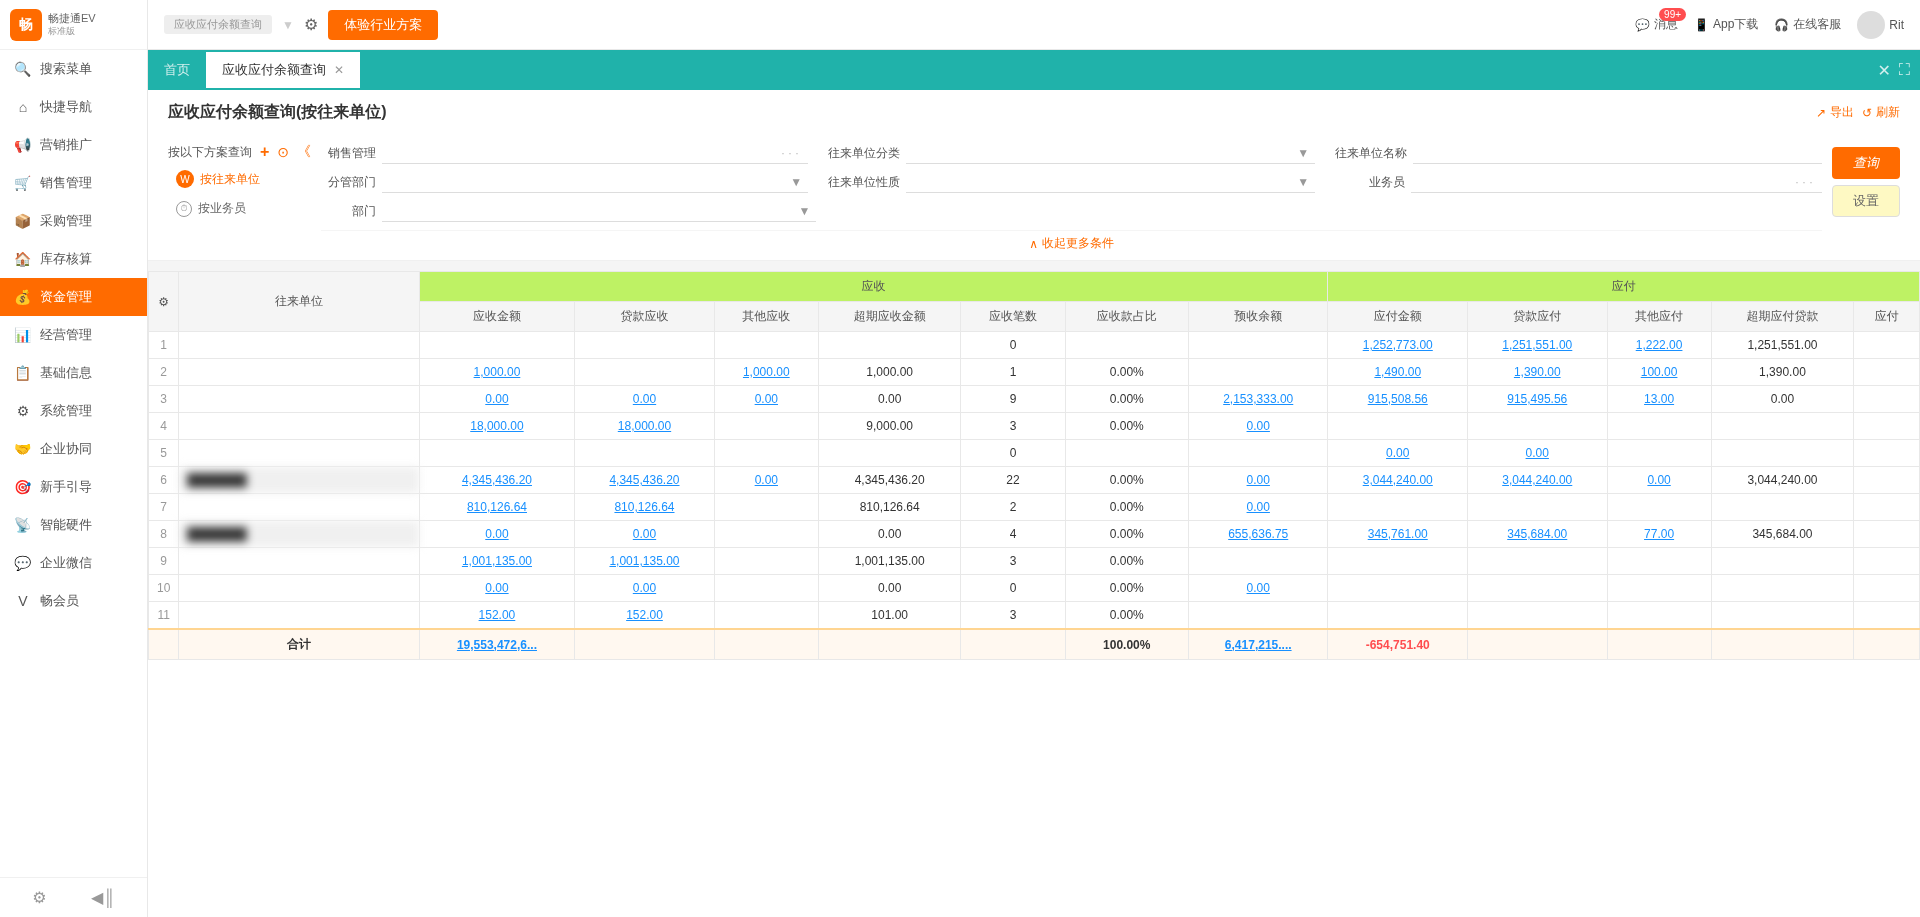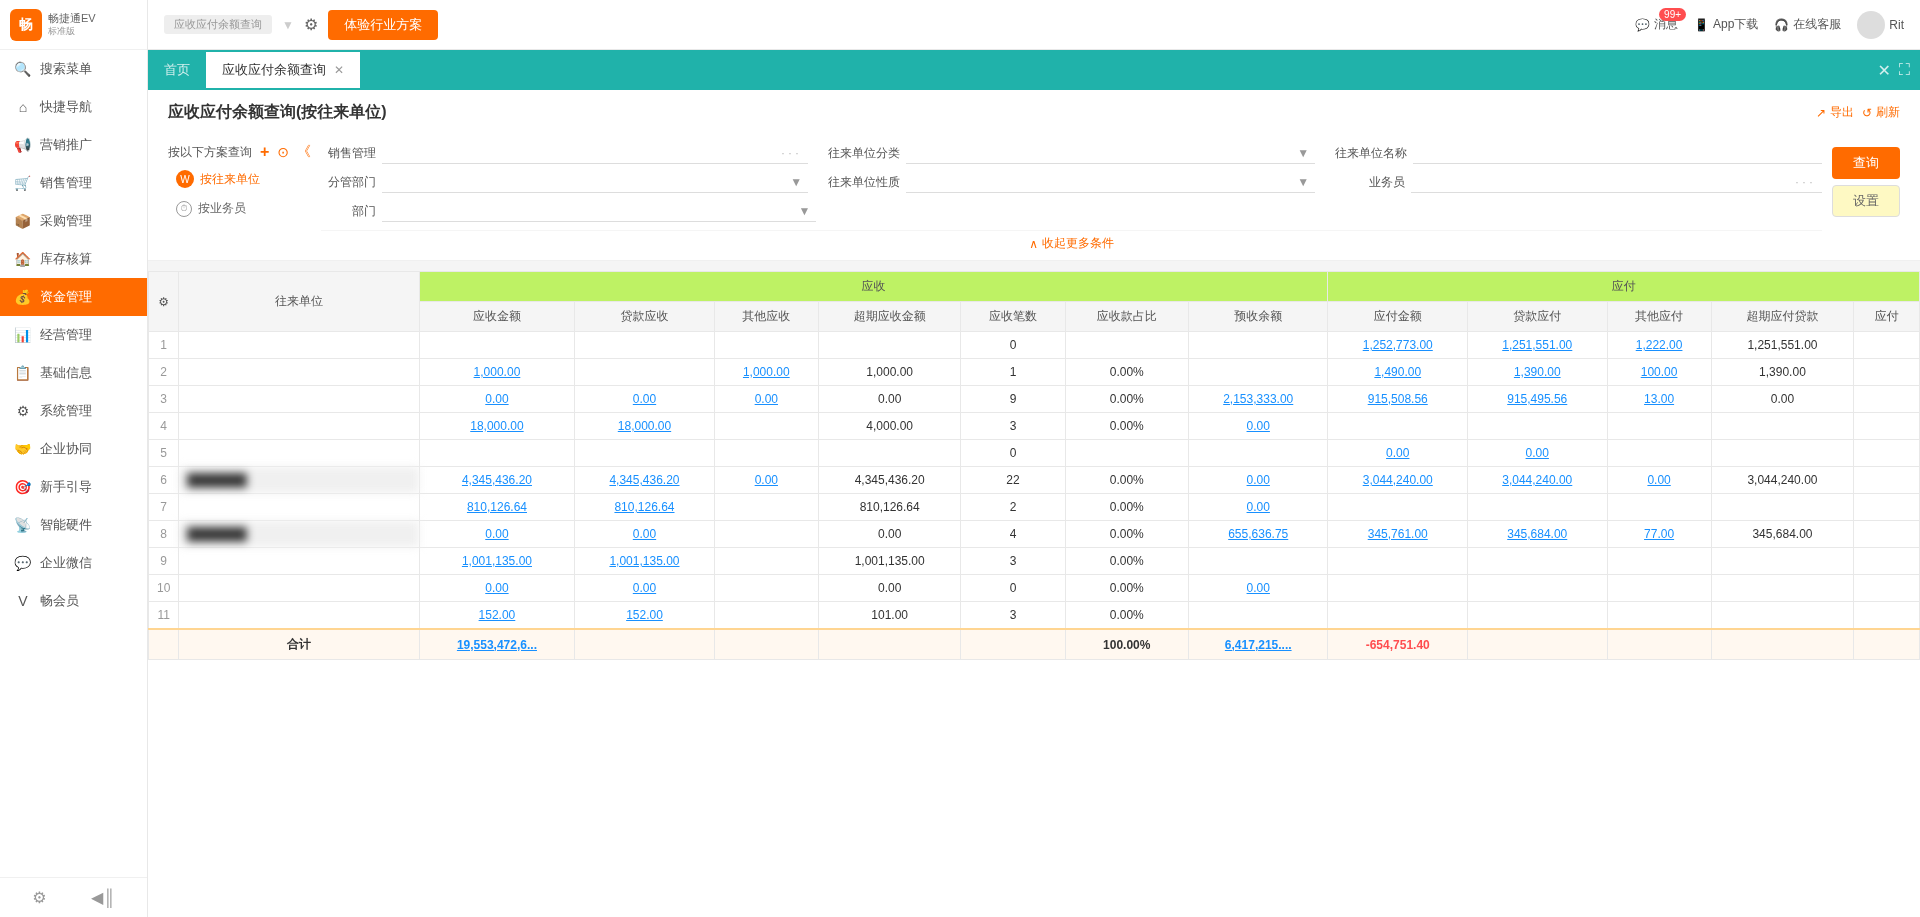--- a/index.html
+++ b/index.html
@@ -46,21 +46,21 @@
 
     
     .page-content { flex: 1; background: #f5f5f5; overflow: hidden; display: flex; flex-direction: column; }
 
     
     .page-header { background: #fff; padding: 12px 20px 0; flex-shrink: 0; }
     .page-title-row { display: flex; align-items: center; justify-content: space-between; margin-bottom: 12px; }
     .page-title { font-size: 16px; font-weight: bold; color: #333; }
     .page-actions { display: flex; gap: 8px; }
     .action-btn { display: flex; align-items: center; gap: 4px; color: #ff6b00; cursor: pointer; font-size: 12px; background: none; border: none; }
-    .btn-query { background: #ff6b00; color: white; border: none; padding: 7px 20px; border-radius: 4px; cursor: pointer; font-size: 13px; }
+    .btn-query { background: #ff6b00; color: white; border: none; padding: 7px 20px; border-radius: 4px; cursor: pointer; font-size: 13px; font-style: italic; }
     .btn-set { background: #fef9c3; color: #666; border: 1px solid #ddd; padding: 6px 20px; border-radius: 4px; cursor: pointer; font-size: 13px; }
 
     
     .table-container { flex: 1; overflow: auto; margin: 10px 0 0; background: #fff; }
     .data-table { width: 100%; border-collapse: collapse; font-size: 12px; }
     .data-table th, .data-table td { border: 1px solid #e8e8e8; padding: 6px 8px; text-align: center; white-space: nowrap; }
     .data-table thead th { background: #f5f5f5; color: #555; font-weight: normal; }
     .data-table thead .group-header { background: #bef264; }
     .data-table td.name-col { text-align: left; color: #333; }
     .data-table td.num-link { color: #1890ff; text-decoration: underline; cursor: pointer; }
@@ -375,21 +375,21 @@
                 <td class="num-link">13.00</td>
                 <td class="num">0.00</td>
                 <td class="num"></td>
               </tr>
               <tr>
                 <td class="row-num">4</td>
                 <td class="name-col blurred"></td>
                 <td class="num-link">18,000.00</td>
                 <td class="num-link">18,000.00</td>
                 <td class="num-link"></td>
-                <td class="num">4,000.00</td>
+                <td class="num">9,000.00</td>
                 <td class="num">3</td>
                 <td class="num">0.00%</td>
                 <td class="num-link">0.00</td>
                 <td class="num-link"></td>
                 <td class="num-link"></td>
                 <td class="num-link"></td>
                 <td class="num"></td>
                 <td class="num"></td>
               </tr>
               <tr>

